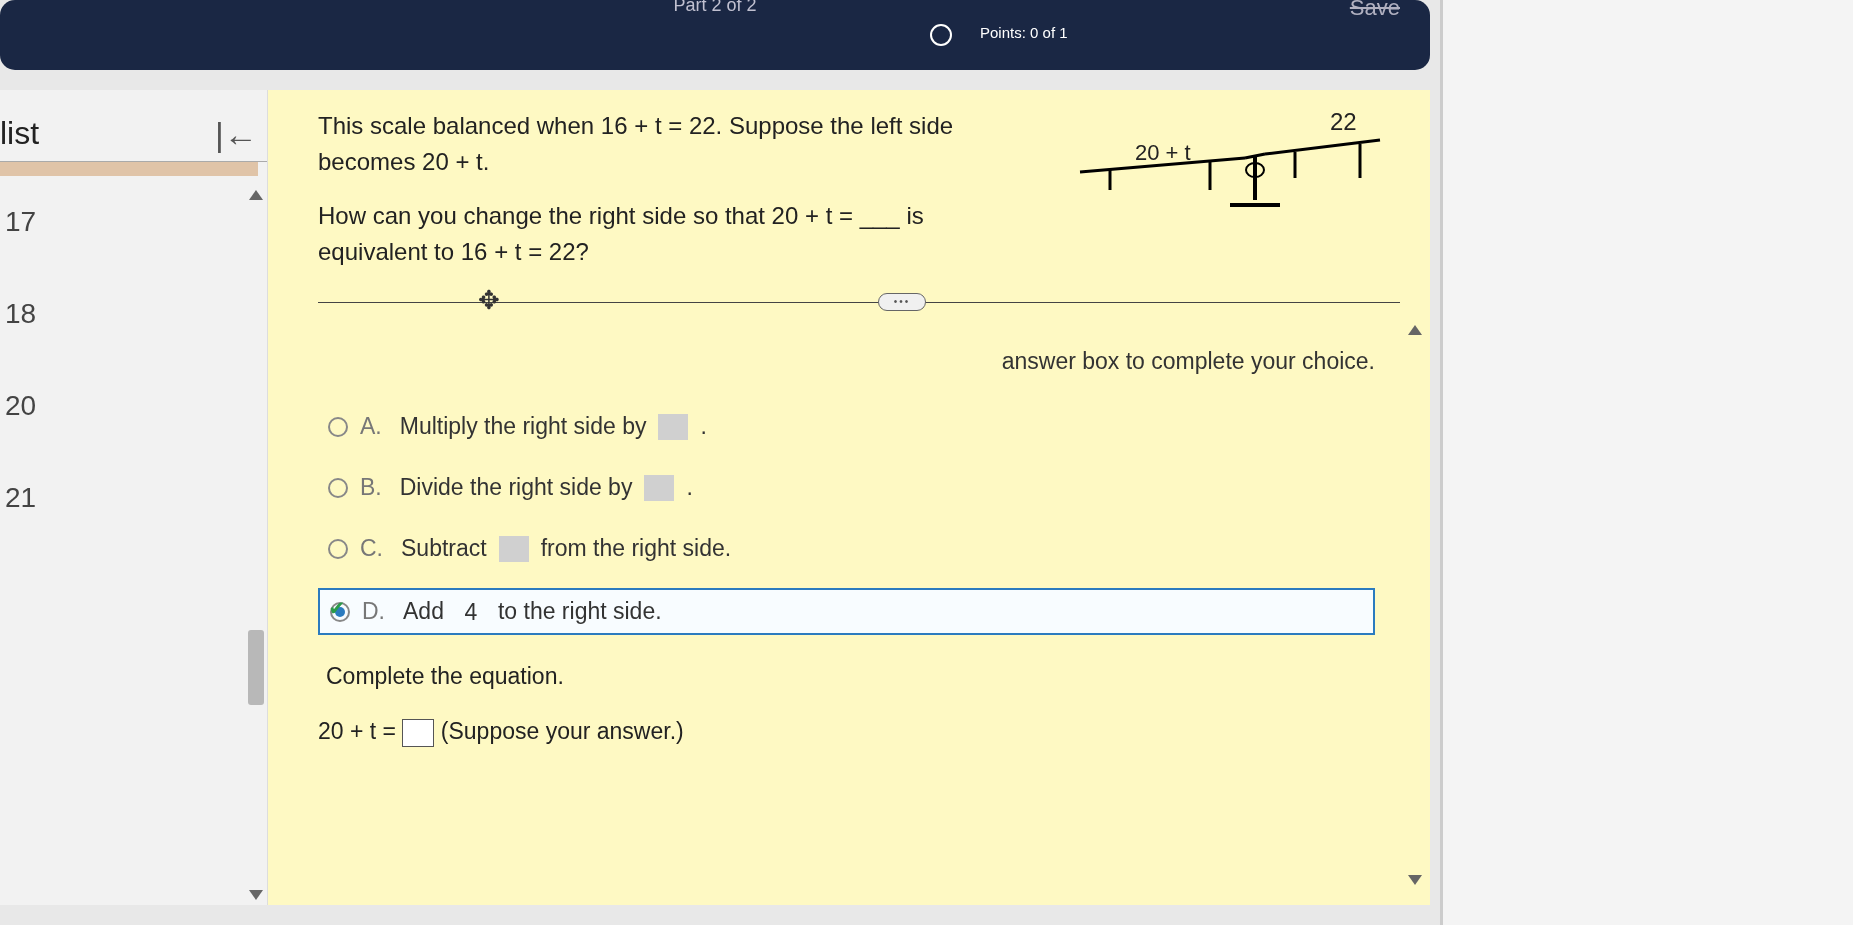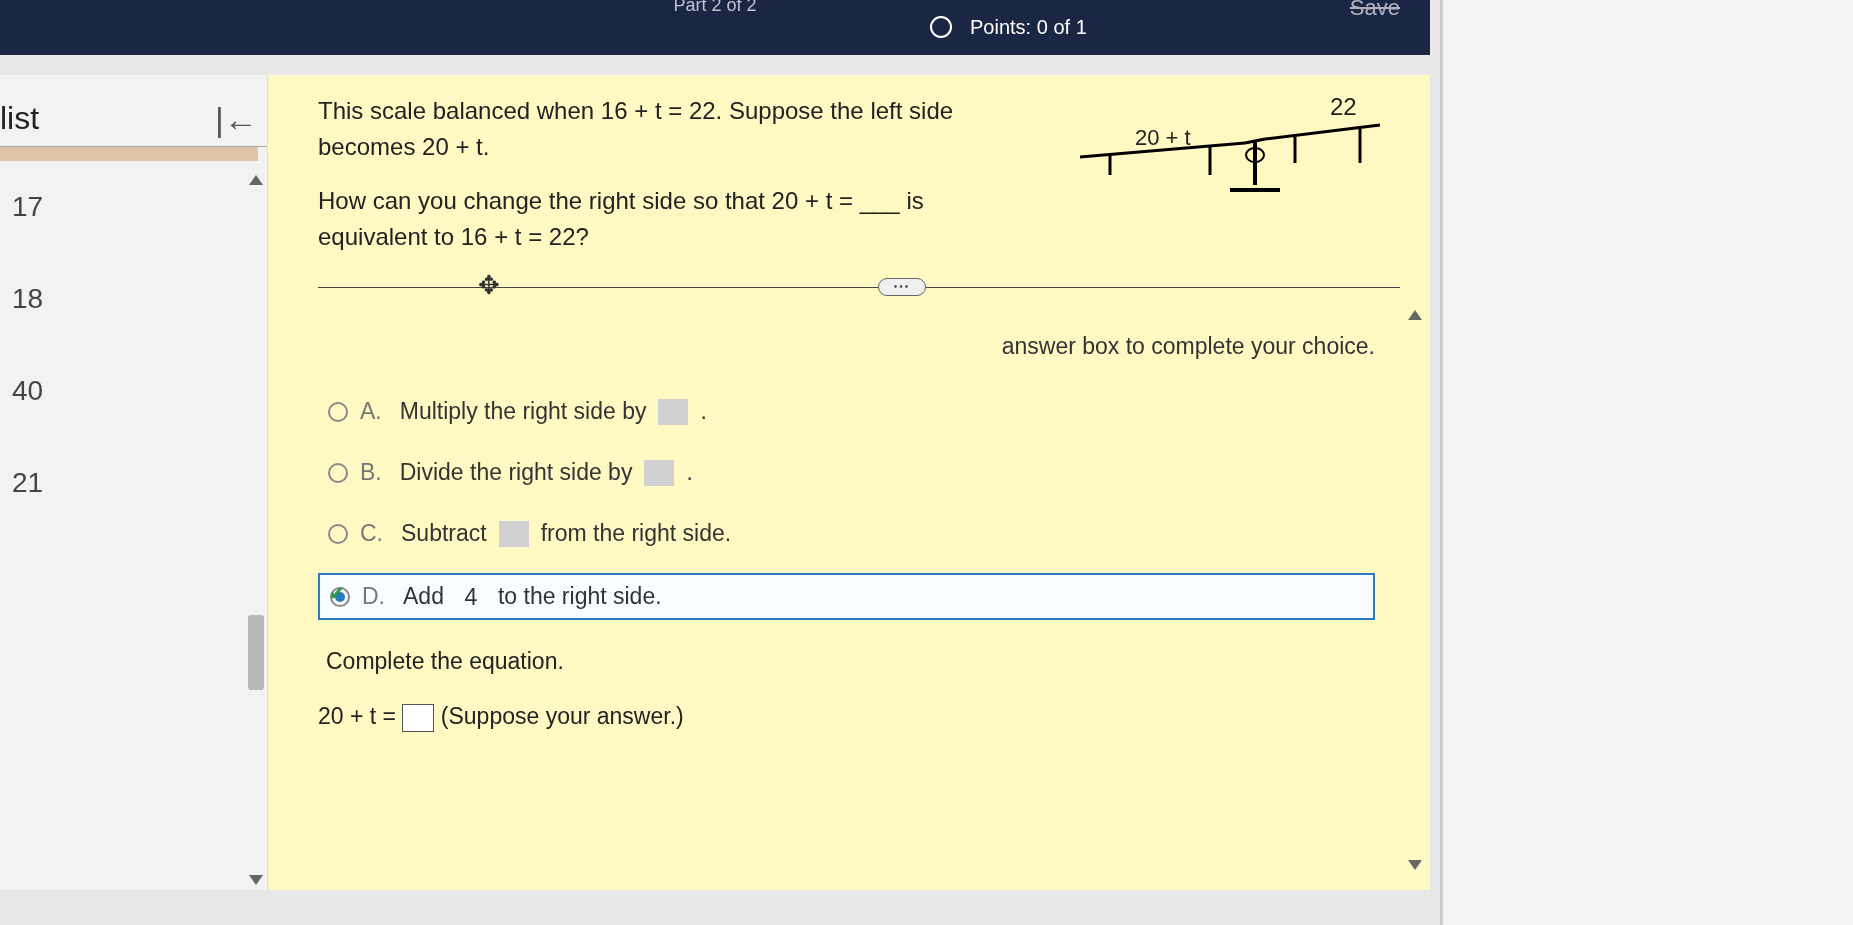--- a/index.html
+++ b/index.html
@@ -5,43 +5,44 @@
     * { margin: 0; padding: 0; box-sizing: border-box; }
     body {
       font-family: Arial, Helvetica, sans-serif;
       background: #e8e8e8;
       width: 1853px;
       height: 925px;
       overflow: hidden;
       position: relative;
     }
     .top-bar {
-      height: 55px;
+      height: 70px;
       background: #1a2744;
       color: #fff;
       display: flex;
       align-items: center;
       padding: 0 20px;
       position: relative;
       width: 1430px;
+      border-radius: 15px;
     }
     .part-label {
       position: absolute;
       left: 50%;
       transform: translateX(-50%);
       color: #c0c0d0;
       font-size: 18px;
       top: -5px;
     }
     .points-area {
       position: absolute;
       left: 930px;
       display: flex;
-      gap: 18px;
-      font-size: 20px;
+      gap: 28px;
+      font-size: 15px;
     }
     .points-area .circ {
       width: 22px; height: 22px; border: 2px solid #fff; border-radius: 50%;
     }
     .points-score { }
     .save-btn {
       position: absolute;
       right: 30px;
       top: -5px;
       color: #b0b0c0;
@@ -80,21 +81,21 @@
       border-bottom: 1px solid #aaa;
     }
     .sb-highlight {
       background: #e0c4a8;
       height: 14px;
       width: 258px;
     }
     .sb-item {
       font-size: 28px;
       color: #444;
-      padding: 30px 0 30px 12px;
+      padding: 30px 0 30px 5px;
       cursor: pointer;
     }
     .sb-scroll-thumb {
       position: absolute;
       right: 3px;
       top: 540px;
       width: 16px;
       height: 75px;
       background: #b8b8b8;
       border-radius: 3px;
@@ -283,21 +284,21 @@
 <div class="main">
 
   <div class="sidebar">
     <div class="list-label">list</div>
     <span class="collapse-btn">|←</span>
     <div class="sb-divider"></div>
     <div class="sb-highlight"></div>
     <span class="sb-arrow-up"></span>
     <div class="sb-item">17</div>
     <div class="sb-item">18</div>
-    <div class="sb-item">40</div>
+    <div class="sb-item">20</div>
     <div class="sb-item">21</div>
     <div class="sb-scroll-thumb"></div>
     <span class="sb-arrow-down"></span>
   </div>
 
   <div class="content">
     <div class="problem-text">This scale balanced when 16 + t = 22. Suppose the left side becomes 20 + t.</div>
     <div class="problem-text" style="margin-top:18px">How can you change the right side so that 20 + t = ___ is equivalent to 16 + t = 22?</div>
 
     <svg class="scale-svg" width="320" height="120">

